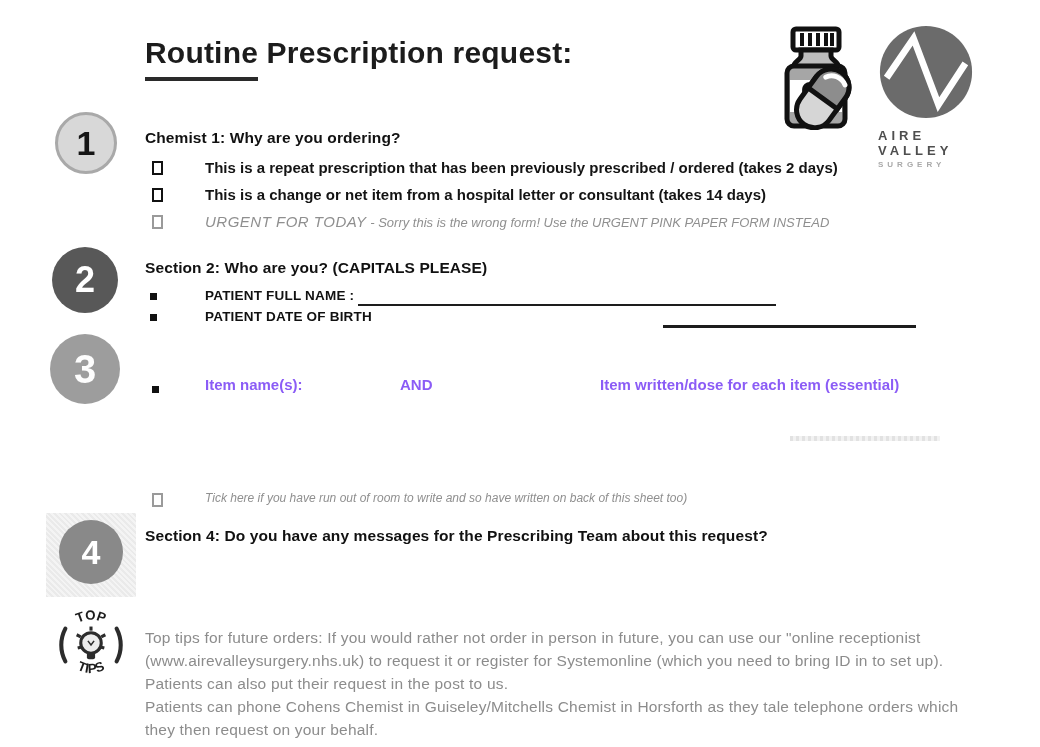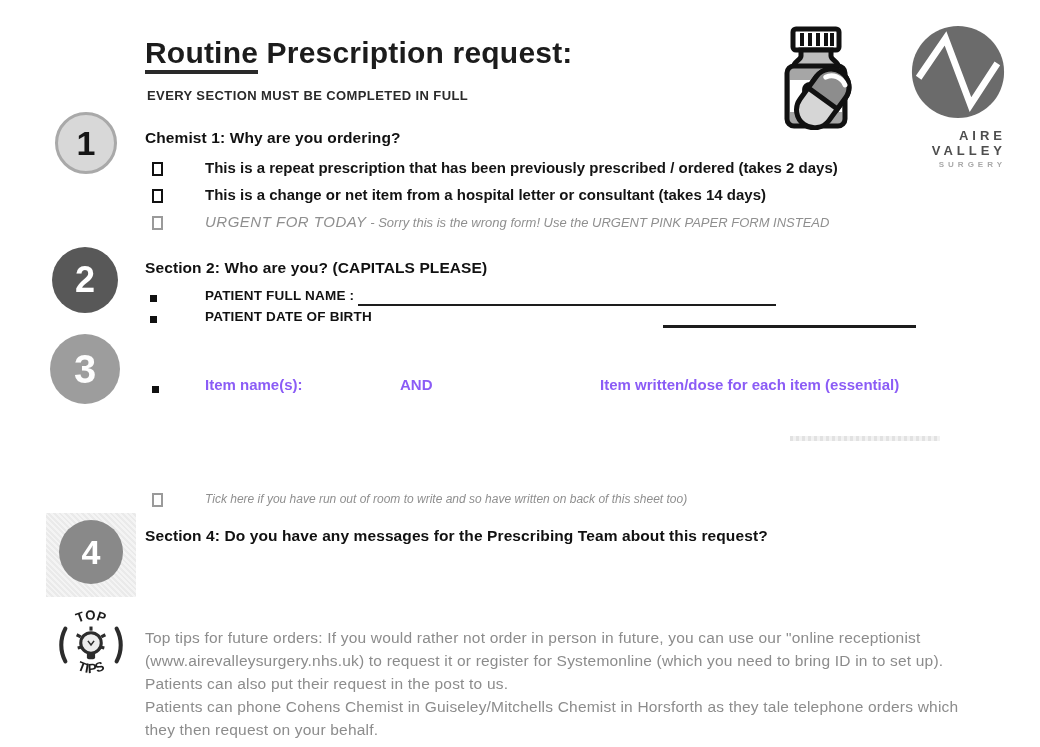--- a/index.html
+++ b/index.html
@@ -2,44 +2,44 @@
 <html><head>
 <meta charset="utf-8">
 <style>
   * { box-sizing: border-box; margin: 0; padding: 0; }
   html, body { width: 1040px; height: 747px; background: #ffffff; overflow: hidden; }
   body { font-family: "Liberation Sans", sans-serif; color: #161616; }
   .page { position: relative; width: 1040px; height: 747px; background: #fff; }
 
   
   .title { position: absolute; left: 145px; top: 36px; font-size: 30px; font-weight: 700; color: #1c1c1c; letter-spacing: 0.2px; }
-  .title .emph { border-bottom: 4px solid #2a2a2a; padding-bottom: 1px; }
+  .title .emph { border-bottom: 4px solid #2a2a2a; padding-bottom: 8px; }
   .subtitle { position: absolute; left: 147px; top: 88px; font-size: 13px; font-weight: 700; color: #2a2a2a; letter-spacing: 0.4px; }
 
   
   .pills-icon { position: absolute; left: 765px; top: 22px; }
-  .av-logo { position: absolute; left: 878px; top: 24px; width: 128px; text-align: right; }
+  .av-logo { position: absolute; left: 878px; top: 24px; width: 128px; text-align: left; }
   .av-logo .circle-wrap { display: inline-block; }
   .av-name { margin-top: 4px; font-size: 13px; font-weight: 700; color: #4e4e4e; letter-spacing: 4px; }
   .av-sub { margin-top: 2px; font-size: 8px; font-weight: 700; color: #a9a9a9; letter-spacing: 4px; }
 
   
   .step { position: absolute; border-radius: 50%; display: flex; align-items: center; justify-content: center; font-weight: 700; }
   .step-1 { left: 55px; top: 112px; width: 62px; height: 62px; background: #d8d8d8; border: 3px solid #a9a9a9; color: #151515; font-size: 34px; }
   .step-2 { left: 52px; top: 247px; width: 66px; height: 66px; background: #585858; color: #fff; font-size: 36px; }
   .step-3 { left: 50px; top: 334px; width: 70px; height: 70px; background: #9d9d9d; color: #fdfdfd; font-size: 40px; }
   .step-4-wrap { position: absolute; left: 46px; top: 513px; width: 90px; height: 84px; background: #f1f1f1;
                  background-image: repeating-linear-gradient(45deg, #eaeaea 0 2px, #f4f4f4 2px 4px); }
   .step-4 { left: 59px; top: 520px; width: 64px; height: 64px; background: #898989; color: #fff; font-size: 34px; }
 
   
   .heading { position: absolute; left: 145px; font-size: 15.5px; font-weight: 700; color: #111; letter-spacing: 0.1px; }
 
   
-  .row { position: absolute; display: flex; align-items: center; }
+  .row { position: absolute; display: flex; align-items: flex-start; }
   .checkbox { width: 11px; height: 14px; border: 2px solid #111; background: #fff; flex: 0 0 auto; margin-top: 2px; }
   .checkbox.muted { border-color: #9a9a9a; }
   .opt-text { margin-left: 42px; font-size: 15px; font-weight: 700; color: #141414; white-space: nowrap; }
   .muted-italic { color: #8f8f8f; font-style: italic; font-weight: 400; }
   .urgent-emph { font-size: 15px; letter-spacing: 0.5px; }
   .urgent-rest { font-size: 13px; }
   .bullet { width: 7px; height: 7px; background: #111; flex: 0 0 auto; margin-top: 5px; }
   .field-label { margin-left: 48px; font-size: 13.5px; font-weight: 700; color: #111; letter-spacing: 0.2px; white-space: nowrap; }
   .write-line { position: absolute; background: #1d1d1d; }
   .faint-line { position: absolute; left: 790px; top: 436px; width: 150px; height: 5px;
@@ -50,21 +50,20 @@
   
   .tips-badge { position: absolute; left: 50px; top: 604px; }
   .tips-text { position: absolute; left: 145px; top: 626px; width: 838px; font-size: 15.5px; color: #8c8c8c; line-height: 23px; letter-spacing: 0.2px; }
 </style>
 </head>
 <body>
 
 <div class="page">
 
   <h1 class="title"><span class="emph">Routine</span><span> Prescription request:</span></h1>
-  <div class="subtitle">EVERY SECTION MUST BE COMPLETED IN FULL</div>
 
   <svg class="pills-icon" width="112" height="108" viewBox="0 0 112 108">
     <rect x="28" y="7" width="46" height="21" rx="3" fill="#ffffff" stroke="#111" stroke-width="5"></rect>
     <line x1="37" y1="11" x2="37" y2="24" stroke="#111" stroke-width="4"></line>
     <line x1="45" y1="11" x2="45" y2="24" stroke="#111" stroke-width="4"></line>
     <line x1="53" y1="11" x2="53" y2="24" stroke="#111" stroke-width="4"></line>
     <line x1="61" y1="11" x2="61" y2="24" stroke="#111" stroke-width="4"></line>
     <line x1="67" y1="11" x2="67" y2="24" stroke="#111" stroke-width="4"></line>
     <path d="M36 28 h30 v6 c0 4 8 6 8 12 h-46 c0-6 8-8 8-12 z" fill="#bdbdbd" stroke="#111" stroke-width="5"></path>
     <rect x="22" y="44" width="58" height="60" rx="7" fill="#a6a6a6" stroke="#111" stroke-width="5"></rect>

